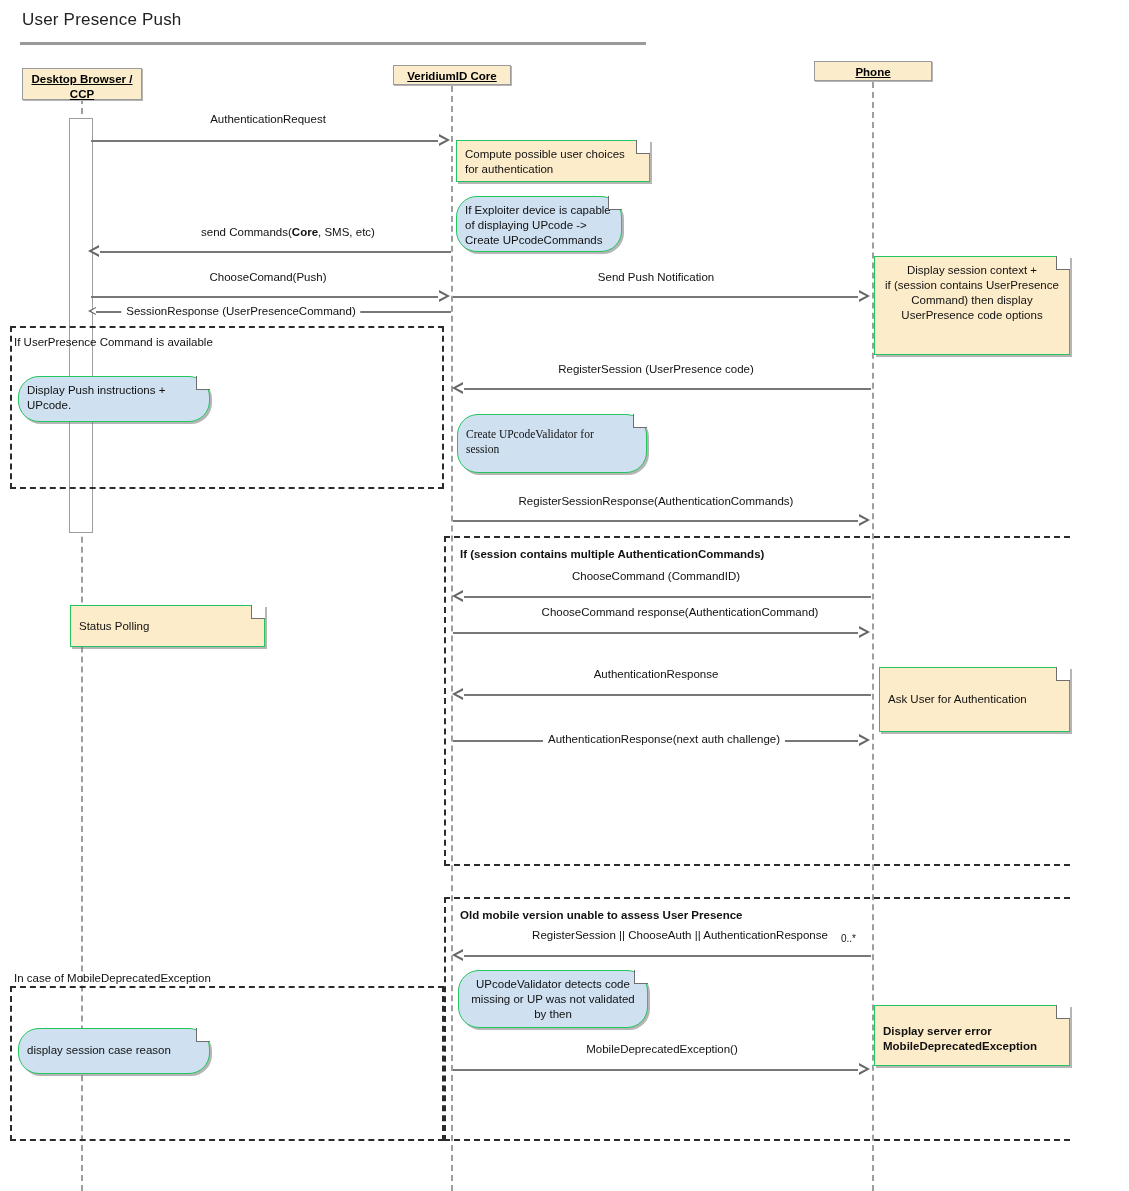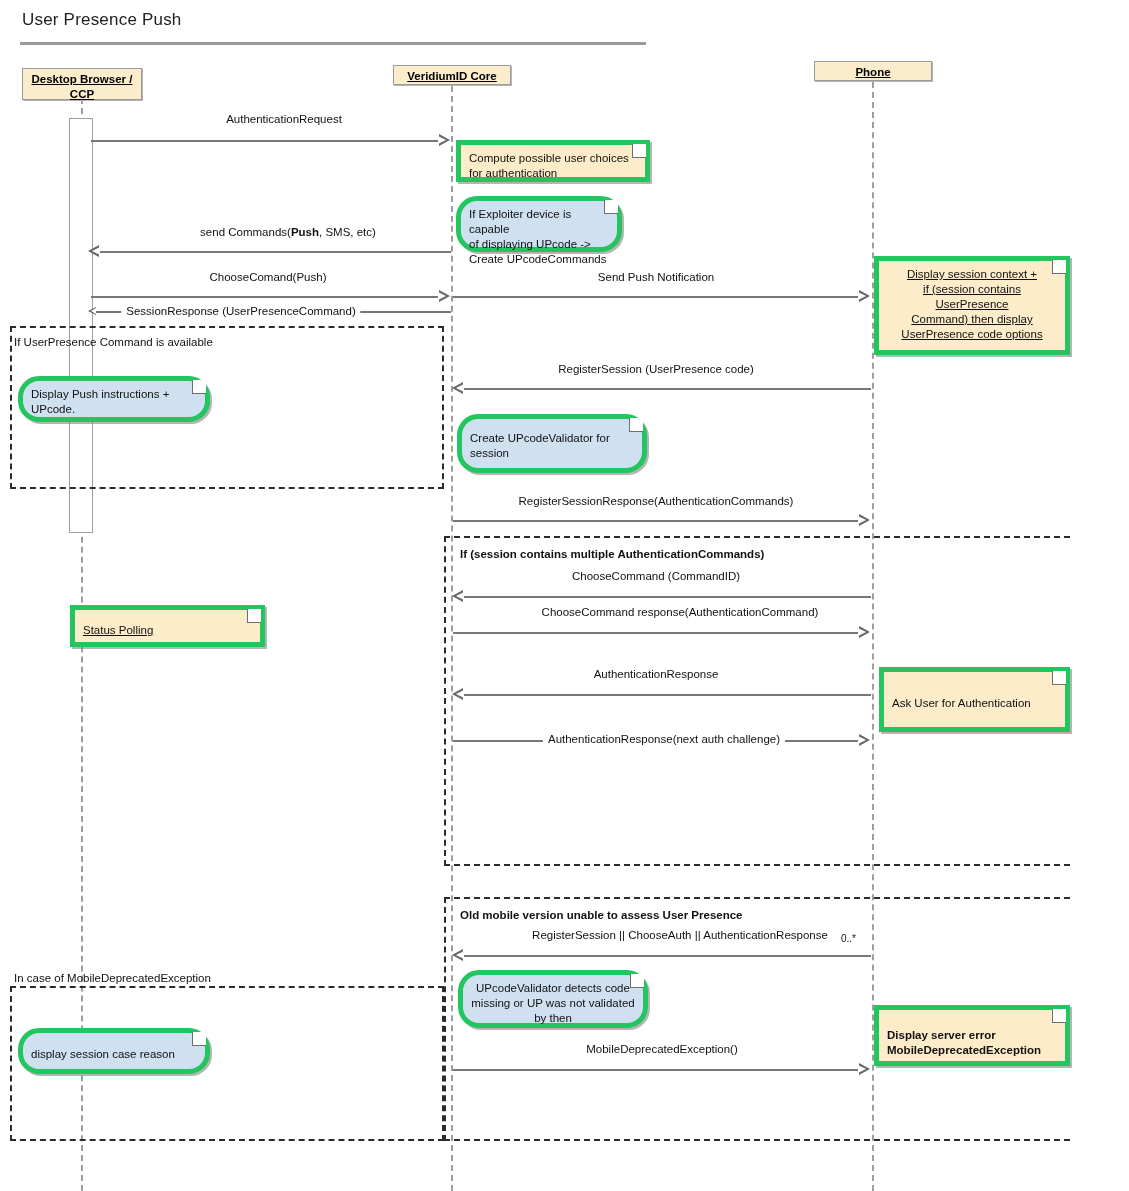--- a/index.html
+++ b/index.html
@@ -34,21 +34,21 @@
   .arrow-r::after{content:"";position:absolute;left:-12px;top:-4px;border-top:4px solid transparent;
     border-bottom:4px solid transparent;border-left:8px solid #fff;}
   .arrow-l{border-top:6px solid transparent;border-bottom:6px solid transparent;border-right:11px solid #666;}
   .arrow-l::after{content:"";position:absolute;left:4px;top:-4px;border-top:4px solid transparent;
     border-bottom:4px solid transparent;border-right:8px solid #fff;}
   .arrow-sm.arrow-l{border-top-width:4px;border-bottom-width:4px;border-right-width:8px;}
   .arrow-sm.arrow-l::after{left:3px;top:-3px;border-top-width:3px;border-bottom-width:3px;border-right-width:5px;}
 
   
   .note{position:absolute;box-sizing:border-box;font-size:11.5px;line-height:15px;color:#111;
-    padding:6px 8px;border:5px solid #22c55e;
+    padding:6px 8px;border:1px solid #22c55e;
     box-shadow:2px 2px 0 rgba(120,120,120,.55);}
   .note.yellow{background:#fdecc9;}
   .note.blue{background:#cfe0f1;border-radius:21px;}
   .note .fold{position:absolute;right:-1px;top:-1px;width:13px;height:13px;
     background:#ffffff;border-left:1px solid #6f6f6f;border-bottom:1px solid #6f6f6f;
     transform:none;}
   .note.center-txt{text-align:center;}
 
   
   .fragment{position:absolute;box-sizing:border-box;border:2px dashed #2b2b2b;background:transparent;}
@@ -87,26 +87,26 @@
 
   <div class="fragment" style="left:444px;top:536px;width:666px;height:330px;"></div>
   <div class="frag-label bold" style="left:460px;top:548px;">If (session contains multiple AuthenticationCommands)</div>
 
   <div class="fragment" style="left:444px;top:897px;width:666px;height:244px;"></div>
   <div class="frag-label bold" style="left:460px;top:909px;">Old mobile version unable to assess User Presence</div>
 
   <div class="fragment" style="left:10px;top:986px;width:434px;height:155px;"></div>
   <div class="frag-label" style="left:14px;top:972px;">In case of MobileDeprecatedException</div>
 
-  <div class="msg-label center" style="left:268px;top:113px;margin-left:16px;">AuthenticationRequest</div>
+  <div class="msg-label center" style="left:268px;top:113px;">AuthenticationRequest</div>
   <div class="msg-line" style="left:91px;top:140px;width:350px;"></div>
   <div class="arrow arrow-r" style="left:439px;top:134px;"></div>
 
   <div class="msg-label center" style="left:288px;top:226px;">
-    <span>send Commands(</span><b>Push</b><span>, SMS, etc)</span>
+    <span>send Commands(</span><b>Core</b><span>, SMS, etc)</span>
   </div>
   <div class="msg-line" style="left:99px;top:251px;width:352px;"></div>
   <div class="arrow arrow-l" style="left:88px;top:245px;"></div>
 
   <div class="msg-label center" style="left:268px;top:271px;">ChooseComand(Push)</div>
   <div class="msg-line" style="left:91px;top:296px;width:350px;"></div>
   <div class="arrow arrow-r" style="left:439px;top:290px;"></div>
 
   <div class="msg-label center" style="left:656px;top:271px;">Send Push Notification</div>
   <div class="msg-line" style="left:453px;top:296px;width:408px;"></div>
@@ -157,41 +157,41 @@
 
   <div class="note blue" style="left:456px;top:196px;width:166px;height:56px;">
     <div class="fold"></div>
     <div style="white-space:pre-line;">If Exploiter device is capable
 of displaying UPcode -&gt;
 Create UPcodeCommands</div>
   </div>
 
   <div class="note yellow center-txt" style="left:874px;top:256px;width:196px;height:99px;">
     <div class="fold"></div>
-    <div style="white-space:pre-line;text-decoration:underline;">Display session context +
+    <div style="white-space:pre-line;">Display session context +
 if (session contains UserPresence
 Command) then display
 UserPresence code options</div>
   </div>
 
   <div class="note blue" style="left:18px;top:376px;width:192px;height:46px;">
     <div class="fold"></div>
     <div style="white-space:pre-line;">Display Push instructions +
 UPcode.</div>
   </div>
 
   <div class="note blue" style="left:457px;top:414px;width:190px;height:59px;">
     <div class="fold"></div>
-    <div style="white-space:pre-line;padding-top:6px;">Create UPcodeValidator for
+    <div style="white-space:pre-line;padding-top:6px;font-family:Liberation Serif, serif;">Create UPcodeValidator for
 session</div>
   </div>
 
   <div class="note yellow" style="left:70px;top:605px;width:195px;height:42px;">
     <div class="fold"></div>
-    <div style="white-space:pre-line;padding-top:7px;text-decoration:underline;">Status Polling</div>
+    <div style="white-space:pre-line;padding-top:7px;">Status Polling</div>
   </div>
 
 
   <div class="note yellow" style="left:879px;top:667px;width:191px;height:65px;">
     <div class="fold"></div>
     <div style="white-space:pre-line;padding-top:18px;">Ask User for Authentication</div>
   </div>
 
   <div class="note blue center-txt" style="left:458px;top:970px;width:190px;height:58px;">
     <div class="fold"></div>

